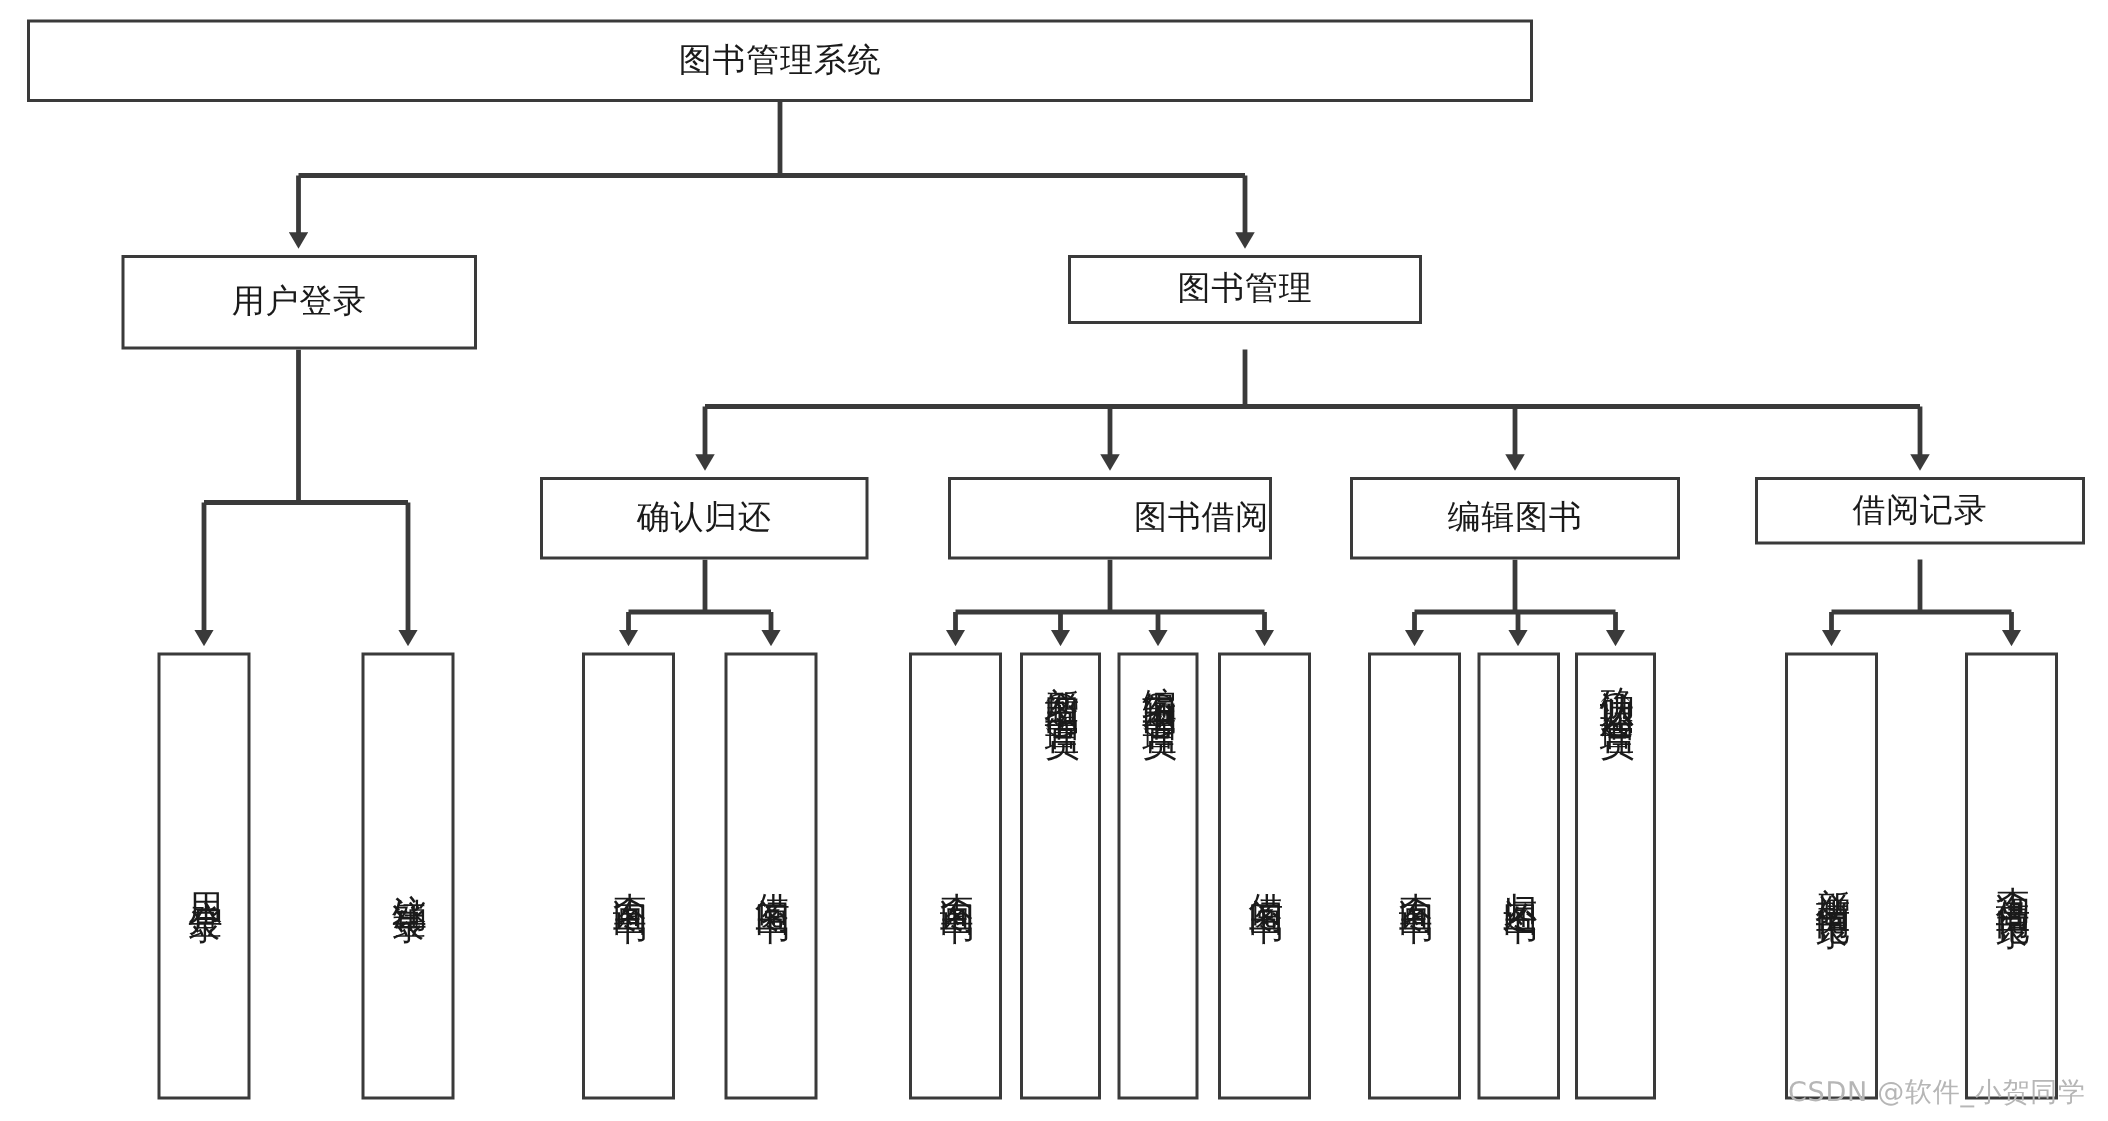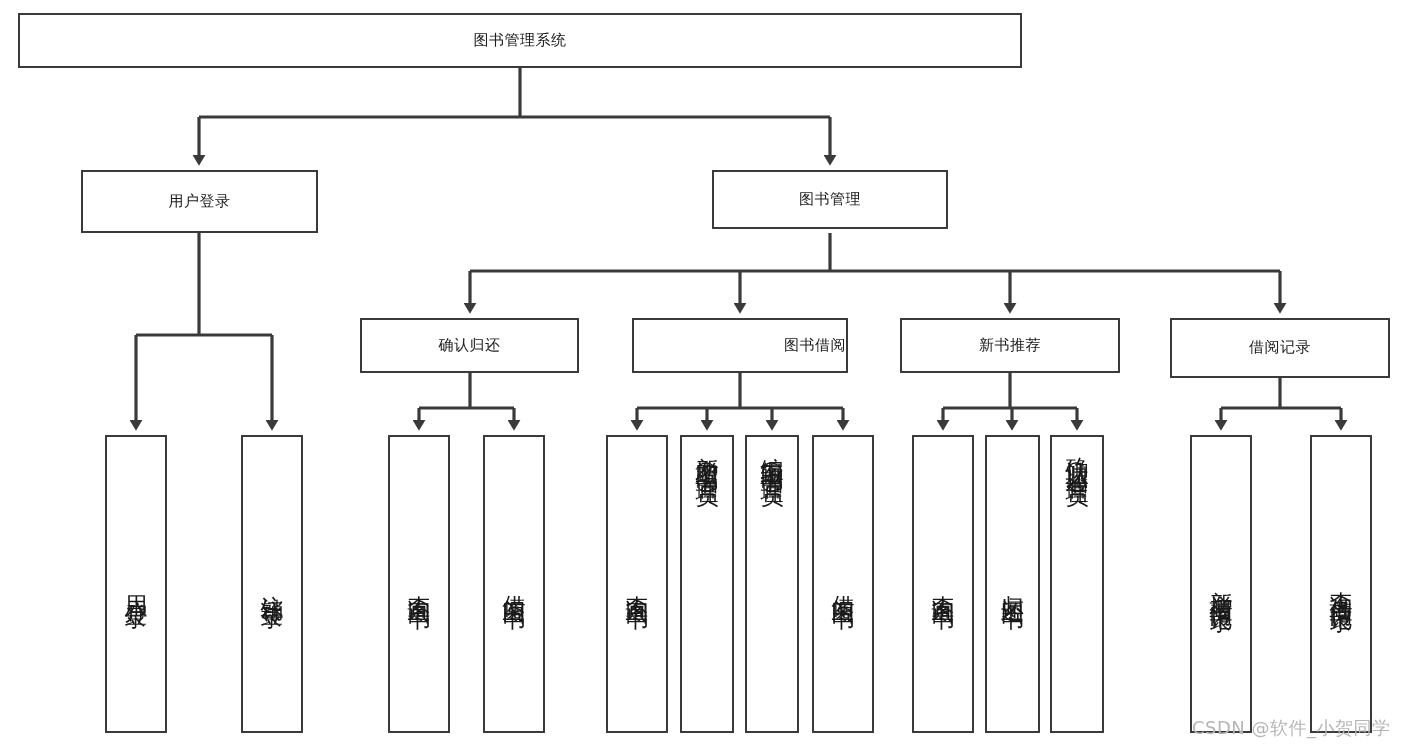--- a/index.html
+++ b/index.html
@@ -31,21 +31,21 @@
     position: absolute;
     box-sizing: border-box;
     background: #ffffff;
     border: 2.2px solid #3a3a3a;
     display: flex;
     align-items: center;
     justify-content: center;
     text-align: center;
   }
   .node-label {
-    font-size: 15px;
+    font-size: 22px;
     line-height: 1.15;
     color: #1a1a1a;
     letter-spacing: 0.5px;
     white-space: nowrap;
   }
   .node.leaf {
     align-items: flex-start;
     justify-content: center;
     padding-top: 2px;
   }
@@ -128,34 +128,34 @@
     </g>
   </svg>
 
   <div class="node" style="left:18px; top:13px; width:1004px; height:55px;">
     <span class="node-label">图书管理系统</span>
   </div>
 
   <div class="node" style="left:81px; top:170px; width:237px; height:63px;">
     <span class="node-label">用户登录</span>
   </div>
-  <div class="node" style="left:712px; top:170px; width:236px; height:59px;">
+  <div class="node" style="left:712px; top:170px; width:236px; height:46px;">
     <span class="node-label">图书管理</span>
   </div>
 
   <div class="node" style="left:360px; top:318px; width:219px; height:55px;">
     <span class="node-label">确认归还</span>
   </div>
   <div class="node" style="left:632px; top:318px; width:216px; height:55px;justify-content:flex-end;">
     <span class="node-label">图书借阅</span>
   </div>
   <div class="node" style="left:900px; top:318px; width:220px; height:55px;">
-    <span class="node-label">新书推荐</span>
-  </div>
-  <div class="node" style="left:1170px; top:318px; width:220px; height:60px;">
+    <span class="node-label">编辑图书</span>
+  </div>
+  <div class="node" style="left:1170px; top:318px; width:220px; height:45px;">
     <span class="node-label">借阅记录</span>
   </div>
 
   <div class="node leaf center-v" style="left:105px; top:435px; width:62px; height:298px;">
     <span class="node-label">用户登录</span>
   </div>
   <div class="node leaf center-v" style="left:241px; top:435px; width:62px; height:298px;">
     <span class="node-label">注销登录</span>
   </div>
 

